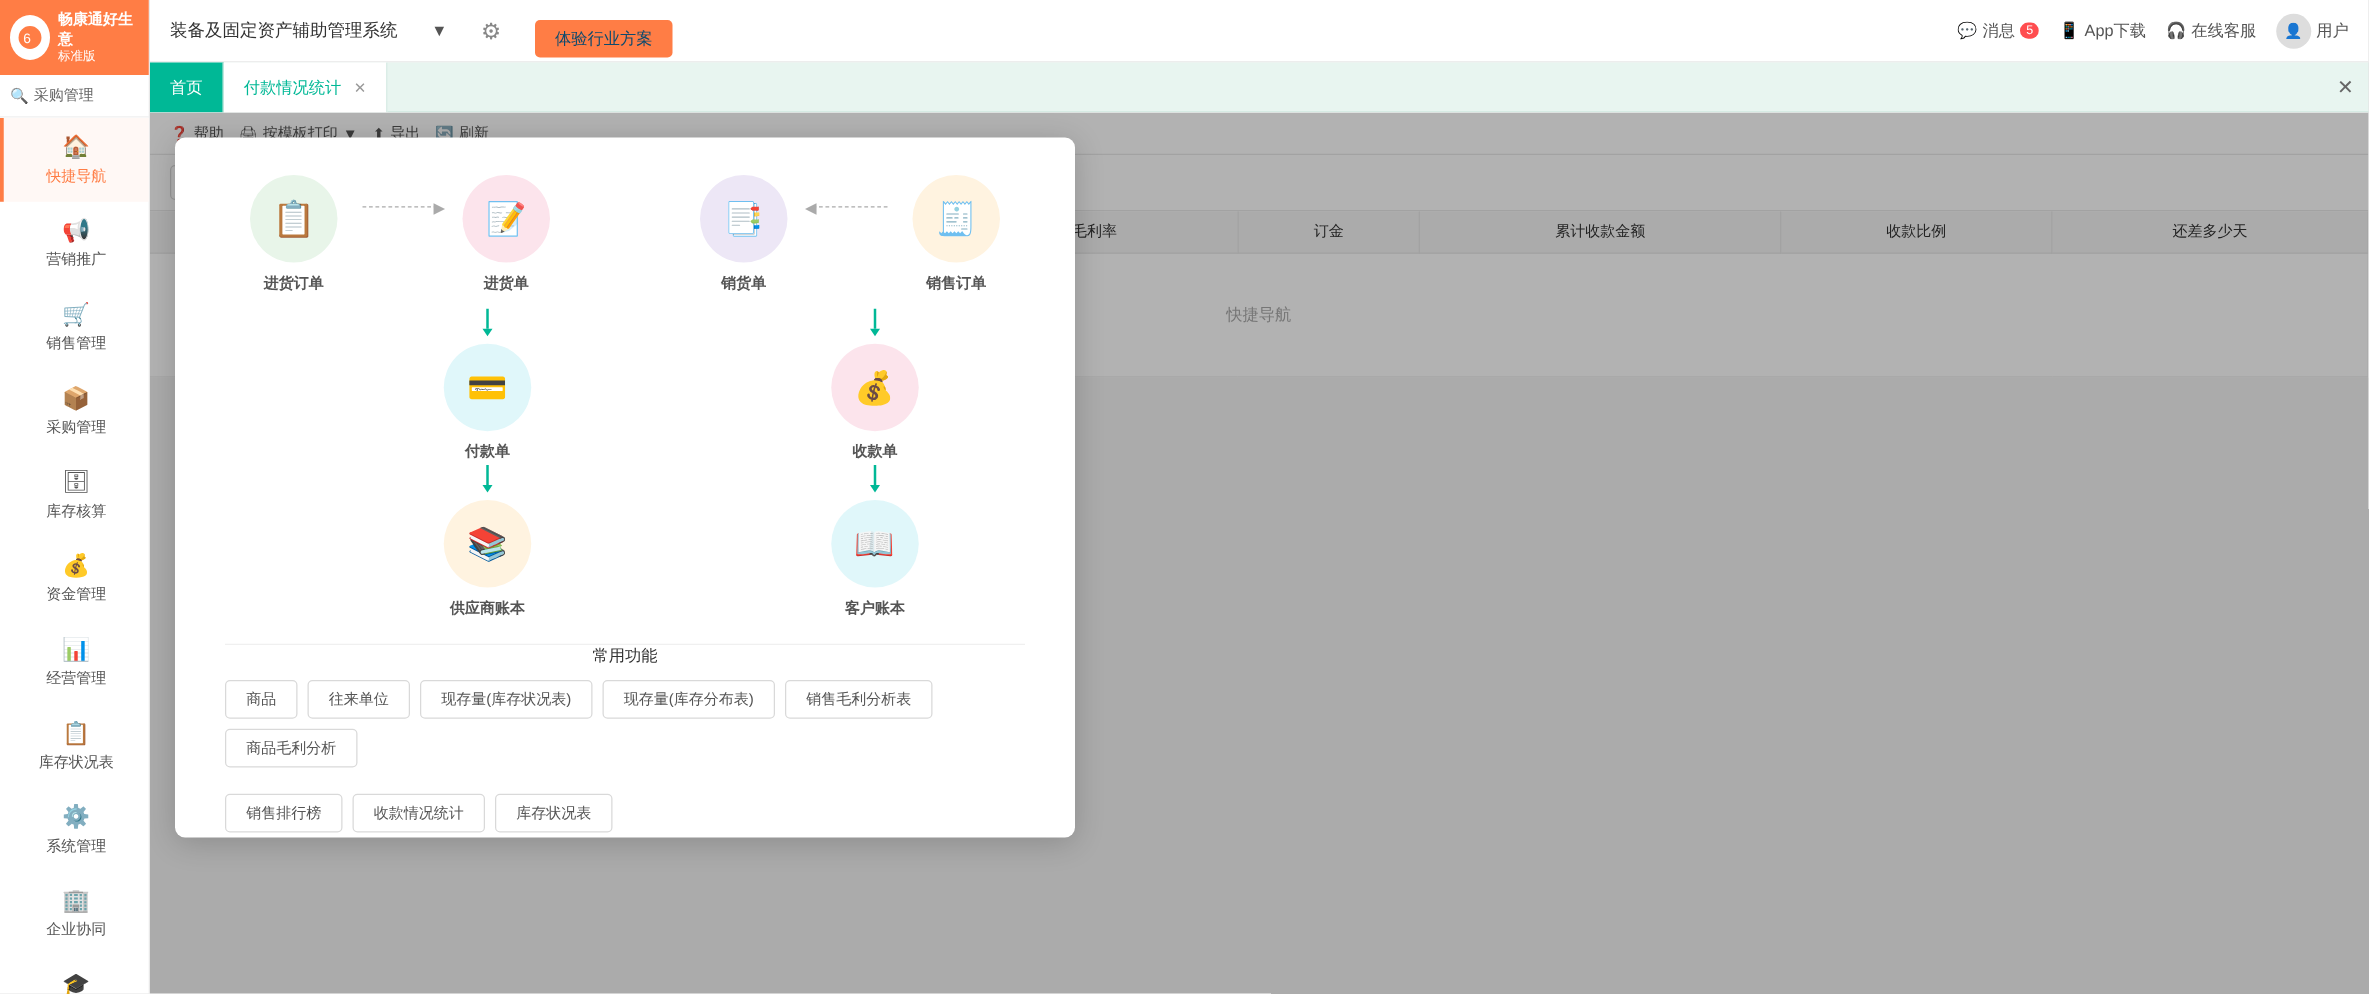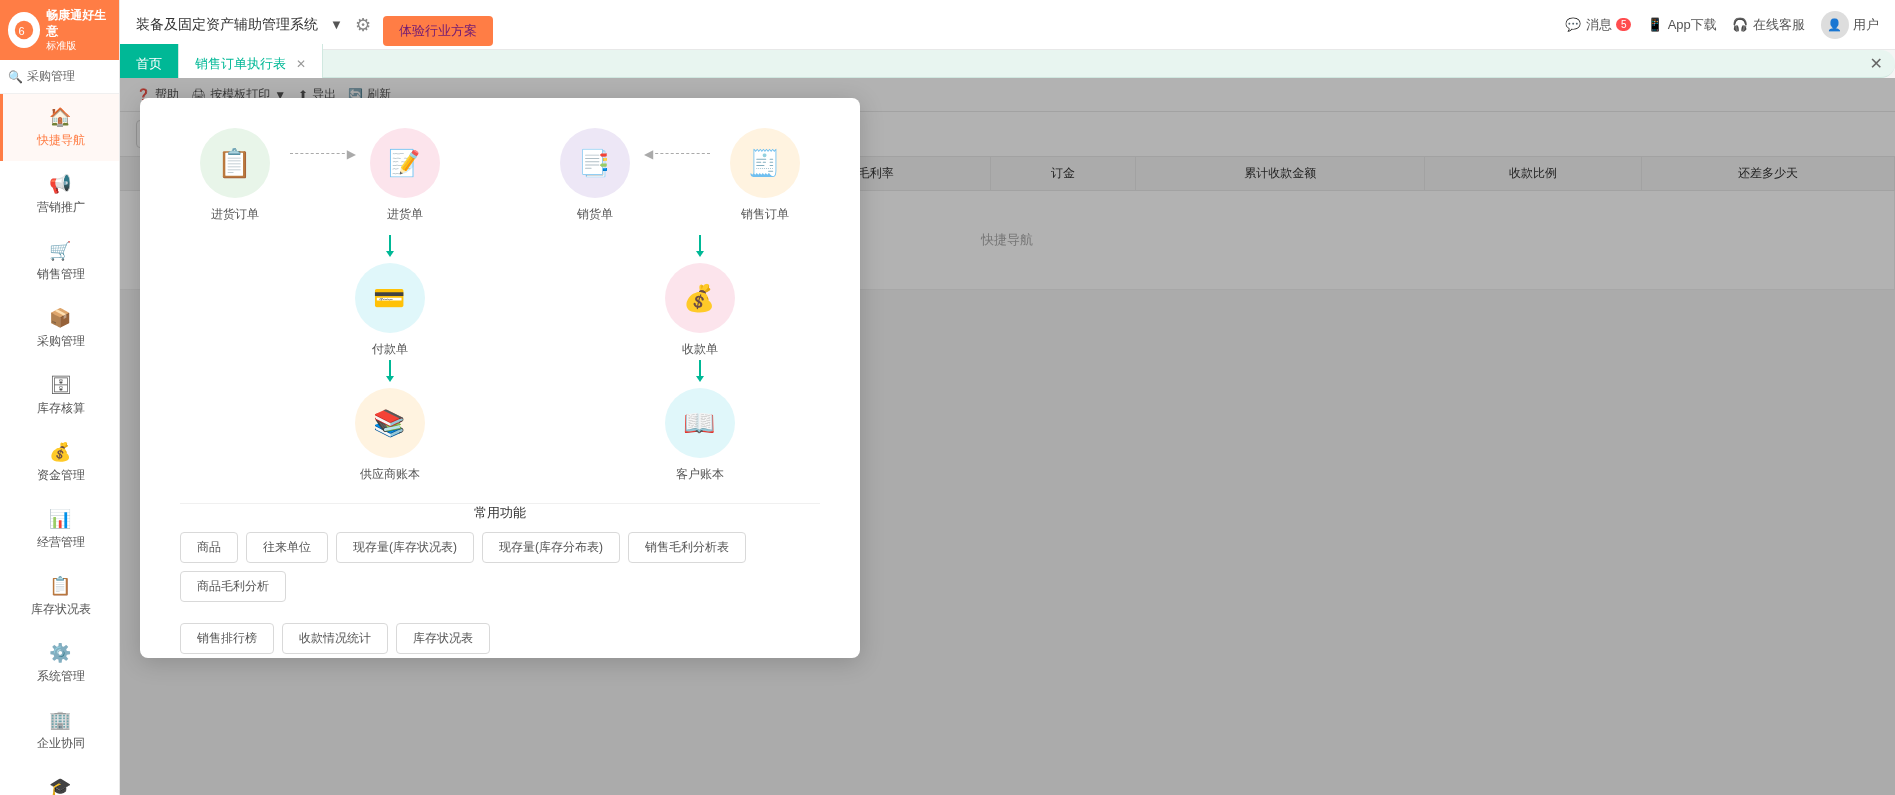--- a/index.html
+++ b/index.html
@@ -17,32 +17,32 @@
     .sidebar-search { padding: 8px; border-bottom: 1px solid #f0f0f0; display: flex; align-items: center; gap: 4px; color: #666; font-size: 12px; cursor: pointer; }
     .sidebar-nav { flex: 1; overflow-y: auto; }
     .sidebar-item { display: flex; flex-direction: column; align-items: center; padding: 12px 4px; cursor: pointer; border-left: 3px solid transparent; color: #555; font-size: 12px; gap: 4px; }
     .sidebar-item.active { background: #fff8f5; color: #ff7d45; border-left-color: #ff7d45; }
     .sidebar-item .icon { font-size: 18px; }
 
     
     .main { flex: 1; display: flex; flex-direction: column; overflow: hidden; }
 
     
-    .topbar { height: 50px; background: #fff; border-bottom: 1px solid #e8e8e8; display: flex; align-items: center; padding: 0 16px; gap: 12px; }
+    .topbar { height: 50px; background: #fff; border-bottom: 1px solid #e8e8e8; display: flex; align-items: center; padding: 0 16px; gap: 27px; }
     .topbar-title { font-size: 14px; color: #333; font-weight: 500; flex: 0 0 auto; }
     .topbar-dropdown { display: flex; align-items: center; gap: 4px; cursor: pointer; color: #555; }
     .topbar-settings { cursor: pointer; color: #888; font-size: 18px; }
-    .topbar-btn { background: #ff7d45; color: #701a75; border: none; padding: 6px 16px; border-radius: 4px; cursor: pointer; font-size: 13px; margin-top: 12px; }
+    .topbar-btn { background: #ff7d45; color: #0c4a6e; border: none; padding: 6px 16px; border-radius: 4px; cursor: pointer; font-size: 13px; margin-top: 12px; }
     .topbar-right { margin-left: auto; display: flex; align-items: center; gap: 16px; color: #555; font-size: 13px; }
     .topbar-right-item { display: flex; align-items: center; gap: 4px; cursor: pointer; }
     .badge { background: #ff4d4f; color: #fff; border-radius: 10px; padding: 1px 5px; font-size: 10px; }
     .avatar { width: 28px; height: 28px; border-radius: 50%; background: #ddd; display: flex; align-items: center; justify-content: center; font-size: 12px; }
 
     
-    .tabbar { height: 28px; background: #e8f5f0; display: flex; align-items: center; border-bottom: 1px solid #d0e8e0; padding: 0; border-radius: 20px; }
+    .tabbar { height: 40px; background: #e8f5f0; display: flex; align-items: center; border-bottom: 1px solid #d0e8e0; padding: 0; }
     .tab { padding: 0 16px; height: 40px; display: flex; align-items: center; gap: 6px; cursor: pointer; font-size: 13px; color: #333; border-right: 1px solid #d0e8e0; }
     .tab.active { background: #fff; color: #00b896; font-weight: 500; }
     .tab-home { background: #00b896; color: #fff; }
     .tab-close { cursor: pointer; color: #999; font-size: 12px; margin-left: 4px; }
     .tab-bar-close { margin-left: auto; padding: 0 12px; cursor: pointer; color: #666; font-size: 16px; }
 
     
     .content-area { flex: 1; background: #f5f5f5; position: relative; overflow: hidden; }
 
     
@@ -73,21 +73,21 @@
     
     .flow-section { padding: 30px 40px 20px; }
     .flow-item { display: flex; flex-direction: column; align-items: center; gap: 8px; min-width: 110px; }
     .flow-circle { width: 70px; height: 70px; border-radius: 50%; display: flex; align-items: center; justify-content: center; font-size: 28px; }
     .flow-circle.green { background: #e8f5e9; }
     .flow-circle.red { background: #fce4ec; }
     .flow-circle.purple { background: #ede7f6; }
     .flow-circle.orange { background: #fff3e0; }
     .flow-circle.teal { background: #e0f7fa; }
     .flow-circle.pink { background: #fce4ec; }
-    .flow-label { font-size: 12px; color: #555; text-align: center; }
+    .flow-label { font-size: 12px; color: #555; text-align: center; font-weight: bold; }
 
     
     .common-functions { padding: 0 40px 20px; }
     .common-title { font-size: 13px; color: #333; font-weight: 500; margin-bottom: 10px; text-align: center; }
     .func-buttons { display: flex; flex-wrap: wrap; gap: 8px; }
     .func-btn { border: 1px solid #d9d9d9; border-radius: 4px; padding: 6px 16px; background: #fff; color: #555; font-size: 12px; cursor: pointer; }
 
     .section-divider { border: none; border-top: 1px solid #f0f0f0; margin: 0 40px; }
 
     .arrow-down-container { display: flex; flex-direction: column; align-items: center; margin: 2px 0; }
@@ -192,21 +192,21 @@
           <span>用户</span>
         </div>
       </div>
     </div>
 
     <div class="tabbar">
       <div class="tab tab-home">
         <span>首页</span>
       </div>
       <div class="tab active">
-        <span>销售订单执行表</span>
+        <span>付款情况统计</span>
         <span class="tab-close">✕</span>
       </div>
       <div class="tab-bar-close">✕</div>
     </div>
 
     <div class="content-area">
 
       <div class="content-toolbar">
         <div class="toolbar-item">
           <span>❓</span>

